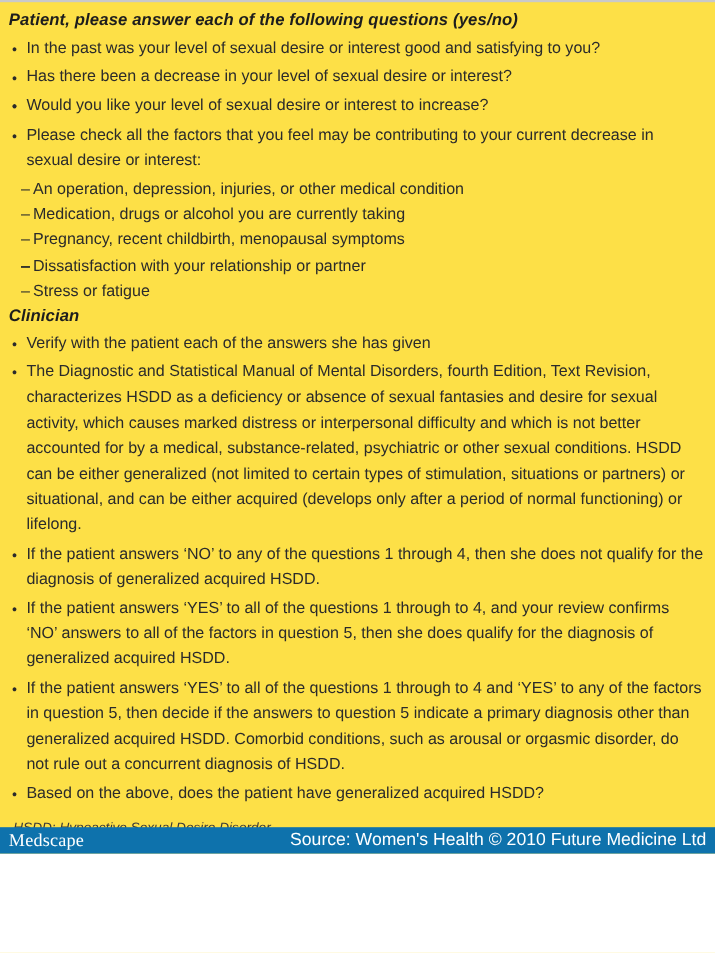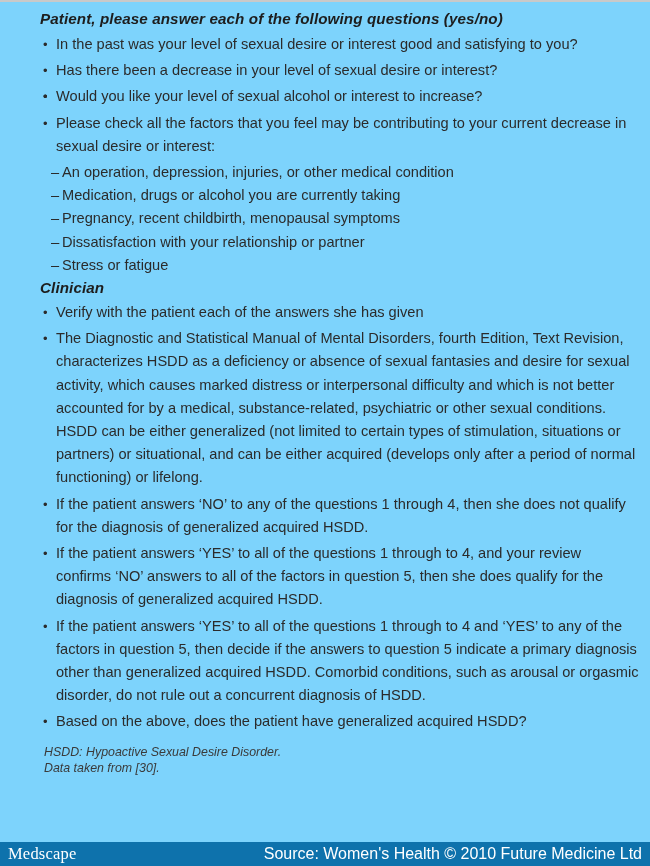--- a/index.html
+++ b/index.html
@@ -10,26 +10,25 @@
   body {
     width: 650px;
     height: 866px;
     font-family: "Liberation Sans", sans-serif;
     color: #2b2b2b;
     overflow: hidden;
     position: relative;
   }
   .page {
     width: 650px;
-    height: 866px;
+    height: 776px;
     position: relative;
     box-sizing: border-box;
     border-top: 2px solid #c9c9c9;
-    background: #7dd3fc;
-    padding-left: 32px;
+    background: #fde047;
   }
   .content {
     padding: 6px 10px 0 8px;
   }
   .section-heading {
     font-style: italic;
     font-weight: bold;
     font-size: 15.2px;
     line-height: 22px;
     color: #1d1d1d;
@@ -133,21 +132,21 @@
       </li>
       <li>
         <span class="bullet-dot">•</span>
         <span>Has there been a decrease in your level of sexual desire or interest?</span>
       </li>
       <li>
         <span class="bullet-dot">•</span>
       </li>
       <li>
         <span class="bullet-dot">•</span>
-        <span>Would you like your level of sexual alcohol or interest to increase?</span>
+        <span>Would you like your level of sexual desire or interest to increase?</span>
       </li>
       <li class="tight">
         <span class="bullet-dot">•</span>
         <span>Please check all the factors that you feel may be contributing to your current decrease in sexual desire or interest:</span>
       </li>
     </ul>
 
     <ul class="dashes">
       <li>
         <span class="dash-mark">–</span>

